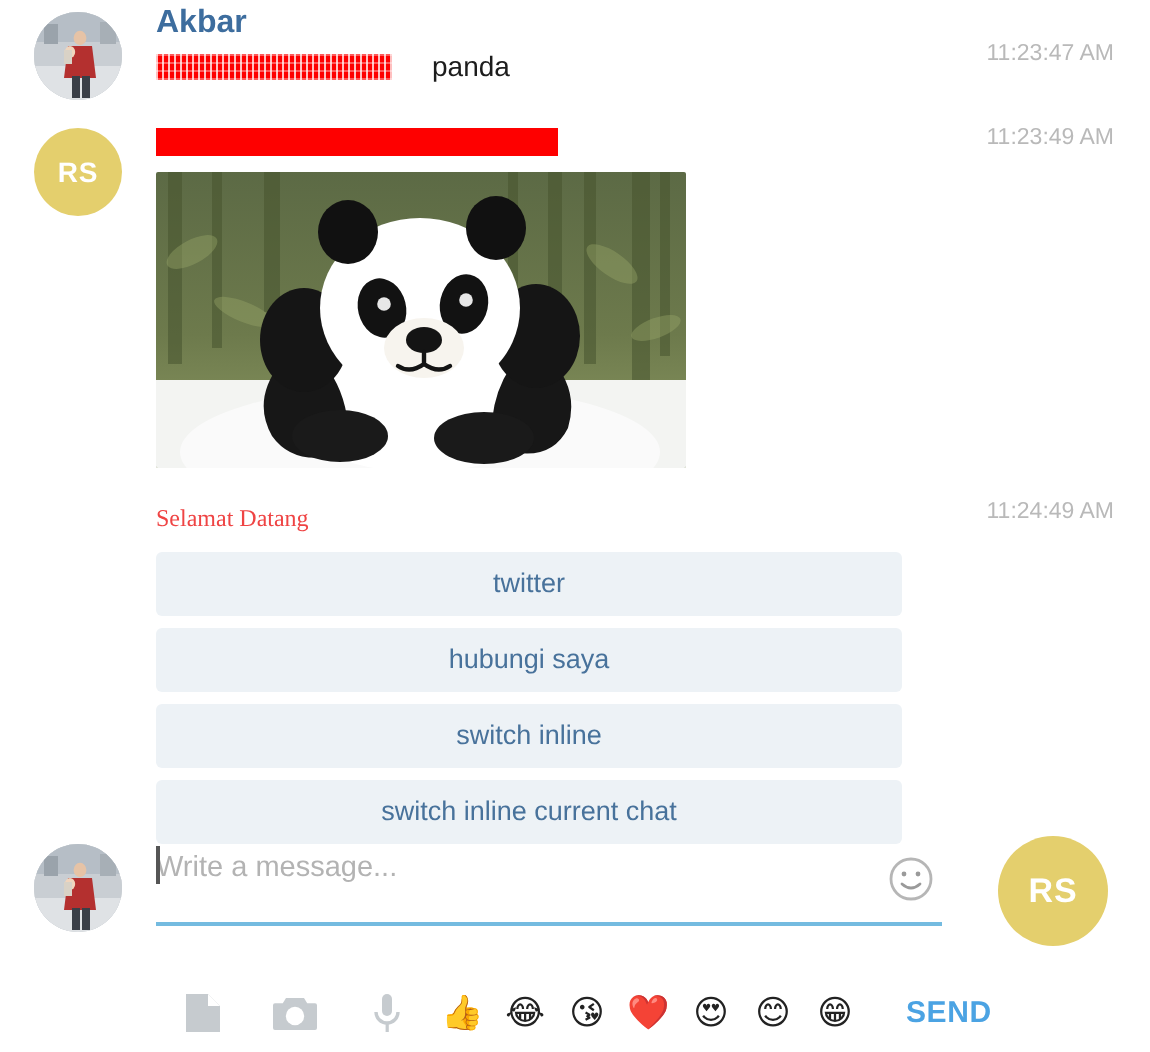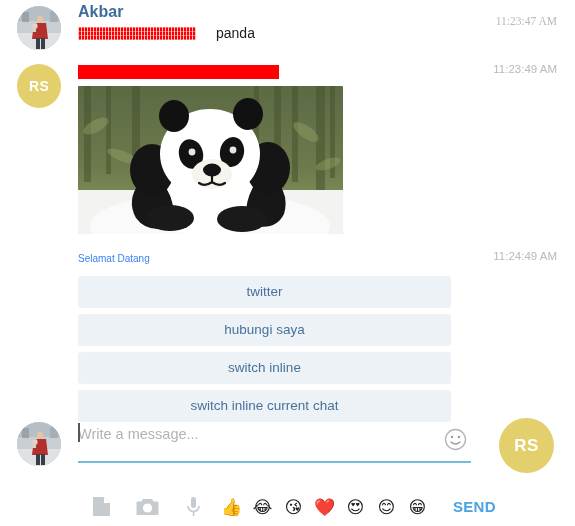--- a/index.html
+++ b/index.html
@@ -117,24 +117,25 @@
     width: 265px;
     height: 148px;
     overflow: hidden;
     border-radius: 1px;
     margin-top: 6px;
   }
   .photo-card svg { display: block; }
 
   
   .welcome {
-    font-size: 10px;
-    color: #3b82f6;
+    font-size: 12px;
+    color: #ef4444;
     line-height: 20px;
     margin: 0;
+    font-family: Liberation Serif, serif;
   }
 
   .kb {
     margin-top: 7px;
     display: flex;
     flex-direction: column;
     gap: 6px;
     width: 373px;
   }
   .kb-btn {
@@ -283,21 +284,21 @@
         </svg>
       </div>
     </div>
     <div class="body-col">
       <div class="name">Akbar</div>
       <div class="redact-line">
         <span class="redact striped"></span>
         <span class="plain-text">panda</span>
       </div>
     </div>
-    <div class="time" style="top:14px;font-family:Liberation Serif, serif;">11:23:47 AM</div>
+    <div class="time" style="top:20px;">11:23:47 AM</div>
   </div>
 
   <div class="msg-row" style="padding-top:12px;">
     <div class="gutter">
       <div class="avatar-initials">
         <span>RS</span>
       </div>
     </div>
     <div class="body-col">
       <div>

